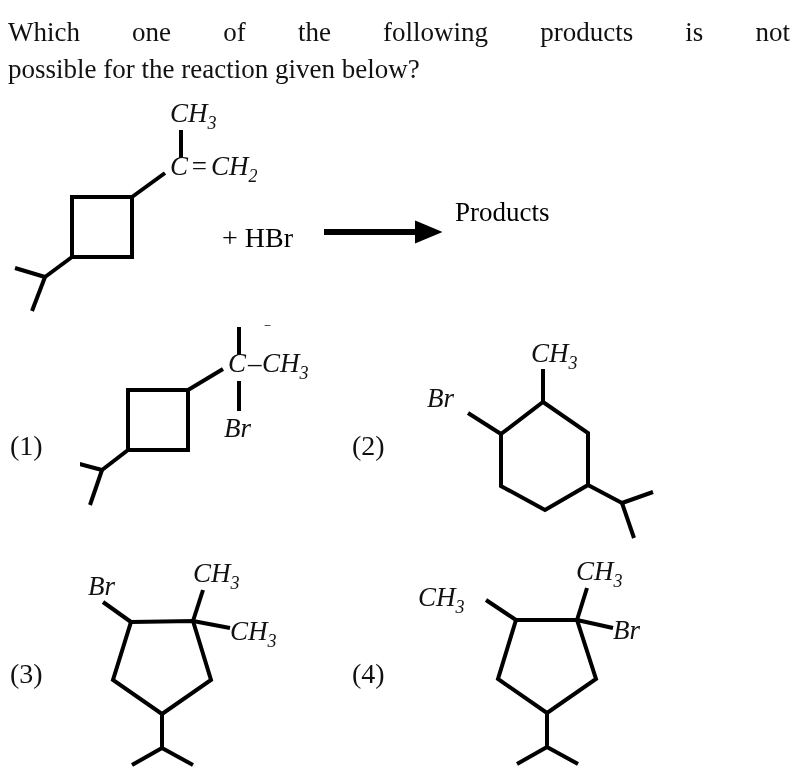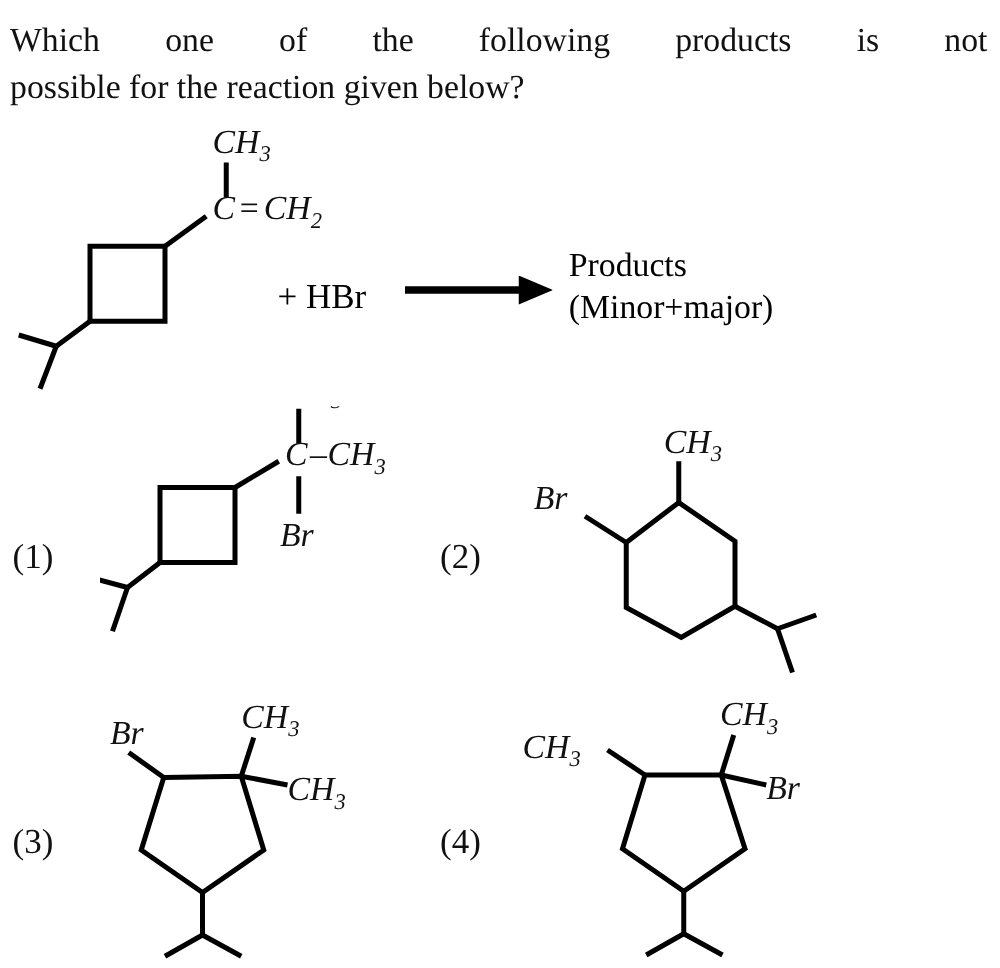--- a/index.html
+++ b/index.html
@@ -132,21 +132,20 @@
 
 <div class="struct" style="left:322px; top:212px; width:120px; height:40px;">
   <svg width="120" height="40" viewBox="0 0 120 40">
     <line x1="2" y1="20" x2="96" y2="20" style="stroke-width:6"></line>
     <polygon points="94,10 118,20 94,30" style="fill:#000000;stroke:#000000;stroke-width:2"></polygon>
   </svg>
 </div>
 
 <div id="products-text">
   <span>Products</span>
-  <span>(Minor+major)</span>
 </div>
 
 <div class="opt-label" style="left:10px; top:432px;">(1)</div>
 
 <div class="struct" style="left:80px; top:325px; width:280px; height:215px;">
   <svg width="280" height="215" viewBox="0 0 280 215">
 
     <polygon points="48,65 108,65 108,125 48,125"></polygon>
 
     <line x1="108" y1="65" x2="143" y2="44"></line>

